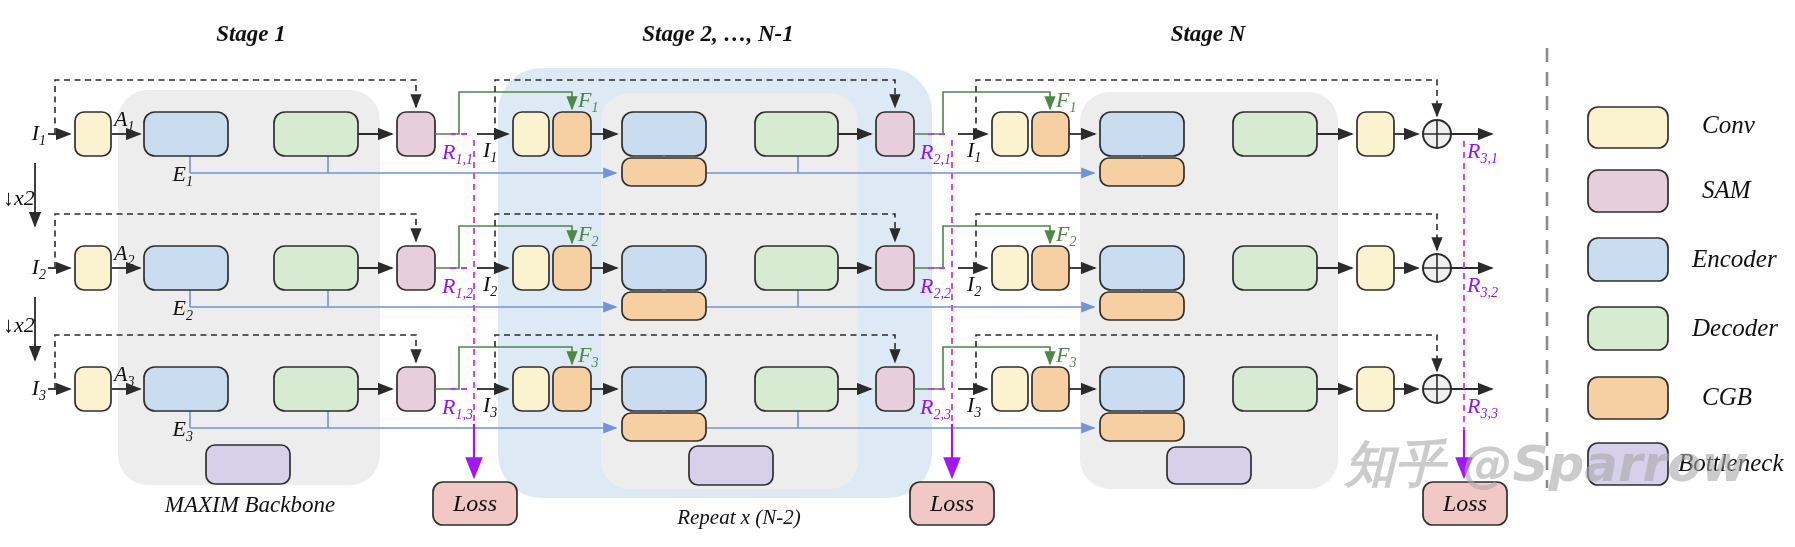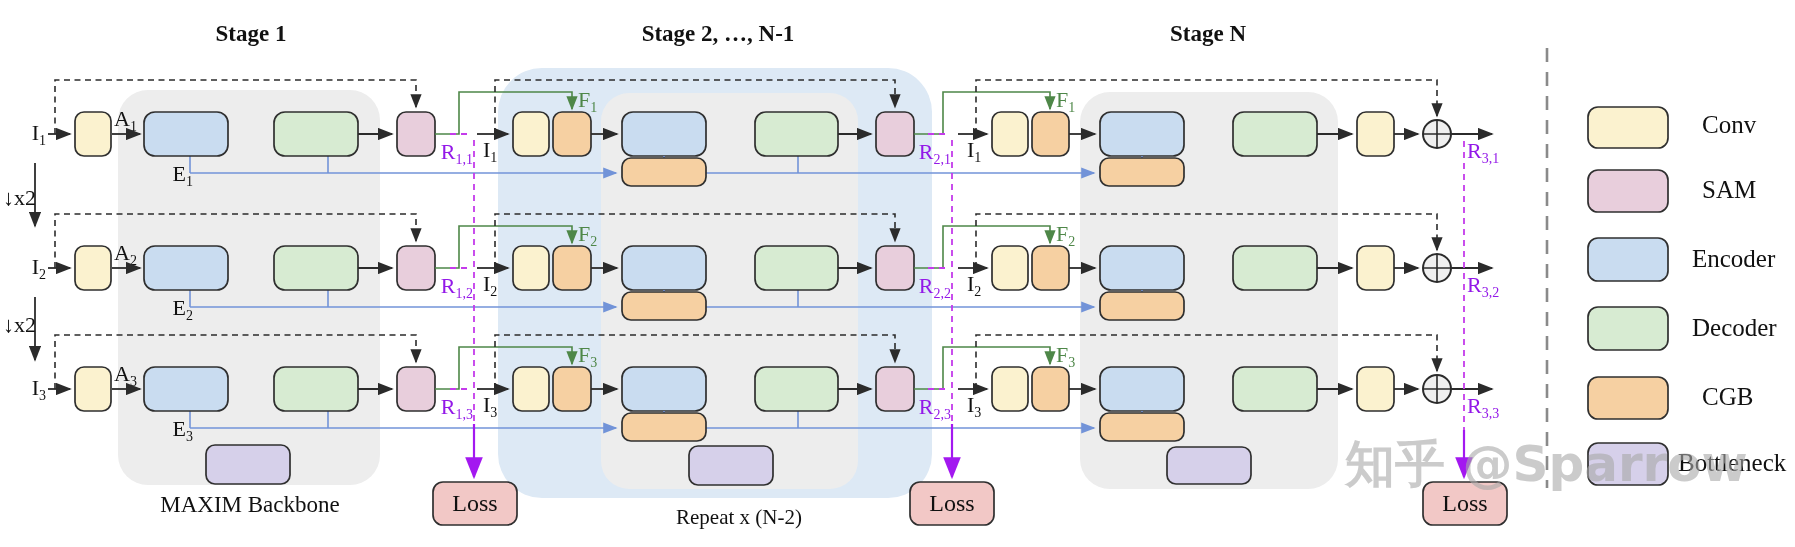--- a/index.html
+++ b/index.html
@@ -1,16 +1,16 @@
 <!DOCTYPE html>
 <html><head>
 <meta charset="utf-8">
 <style>
   html,body{margin:0;padding:0;background:#ffffff;}
-  .stage-wrap{width:1795px;height:547px;position:relative;background:#fff;overflow:hidden;}
+  .stage-wrap{width:1795px;height:547px;position:relative;background:#fff;overflow:hidden;font-style:italic;}
   
   .k  {stroke:#2B2B2B;stroke-width:1.8;fill:none}
   .k2 {stroke:#2B2B2B;stroke-width:1.6;fill:none}
   .kd {stroke:#2B2B2B;stroke-width:1.6;fill:none;stroke-dasharray:6 4.5}
   .bl {stroke:#7293D8;stroke-width:1.6;fill:none}
   .gr {stroke:#4E8748;stroke-width:1.6;fill:none}
   .pd {stroke:#C43BEB;stroke-width:1.8;fill:none;stroke-dasharray:6 5}
   .ps {stroke:#A318F0;stroke-width:2.2;fill:none}
   .sep{stroke:#8A8A8A;stroke-width:2.6;fill:none;stroke-dasharray:14 10}
   

